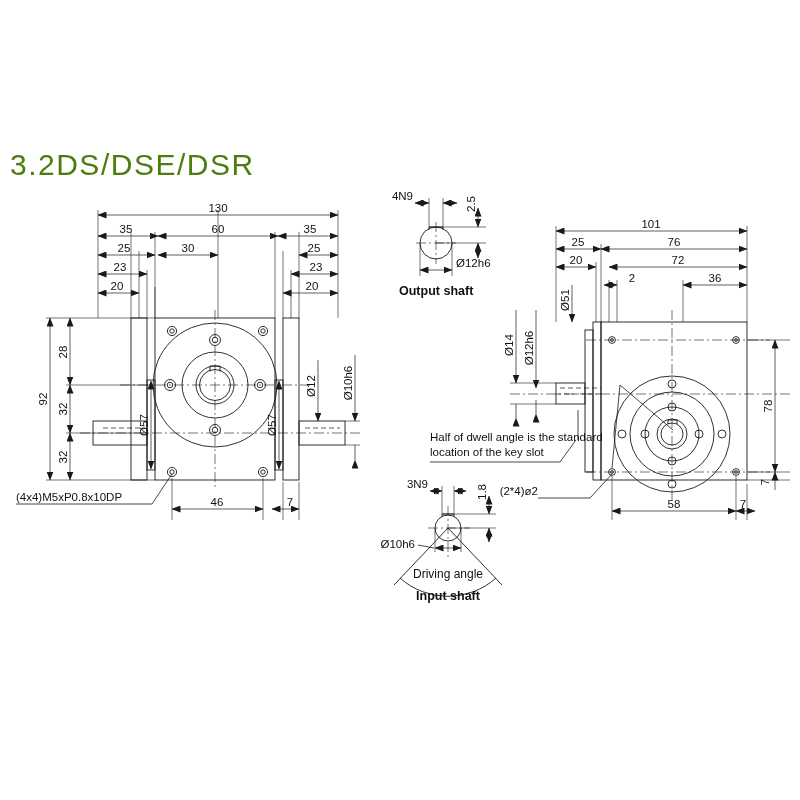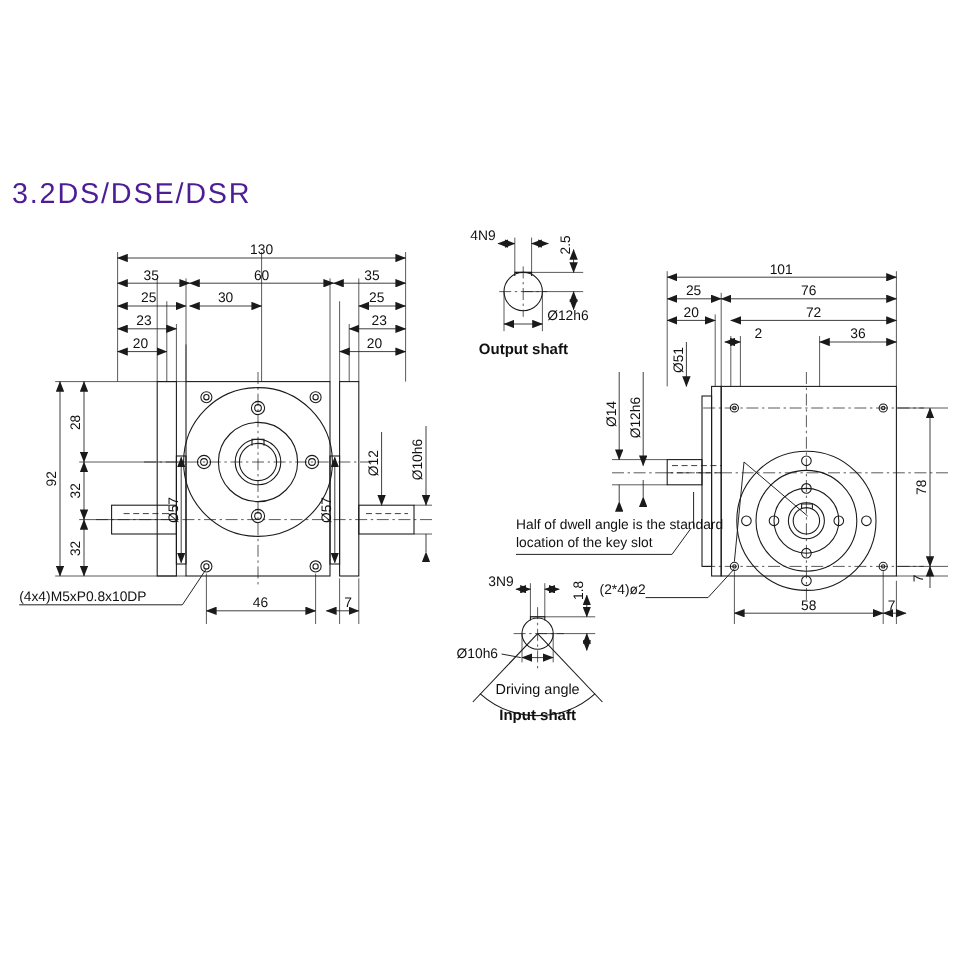--- a/index.html
+++ b/index.html
@@ -11,23 +11,23 @@
   #root {
     position: relative;
     width: 800px; height: 800px;
     background: #ffffff;
     font-family: "Liberation Sans", sans-serif;
   }
   #title {
     position: absolute;
     left: 10px; top: 148px;
     font-family: "Liberation Sans", sans-serif;
-    font-size: 24px;
+    font-size: 30px;
     letter-spacing: 1.5px;
-    color: #4c1d95;
+    color: #4d7c0f;
     font-weight: 300;
     white-space: nowrap;
   }
   svg { position: absolute; left: 0; top: 0; }
   .ln   { stroke: #1a1a1a; stroke-width: 0.9; fill: none; }
   .dim  { stroke: #1a1a1a; stroke-width: 0.7; fill: none; }
   .ext  { stroke: #1a1a1a; stroke-width: 0.6; fill: none; }
   .ctr  { stroke: #1a1a1a; stroke-width: 0.6; fill: none;
           stroke-dasharray: 10 3 2 3; }
   .hid  { stroke: #1a1a1a; stroke-width: 0.7; fill: none;

